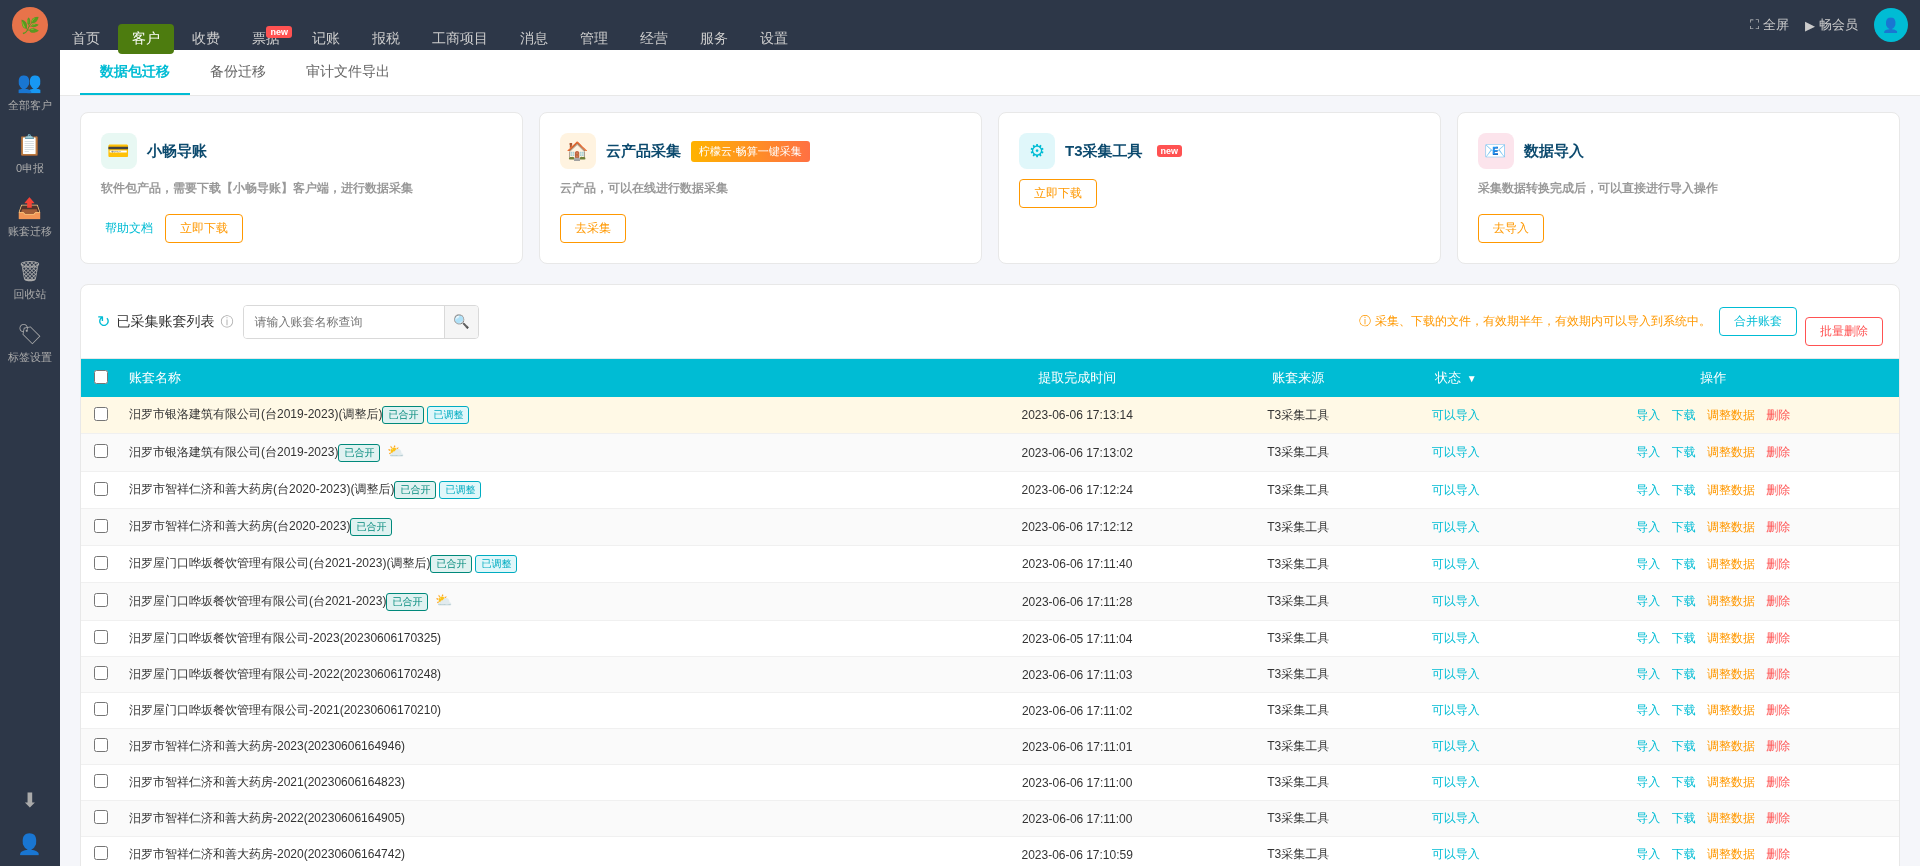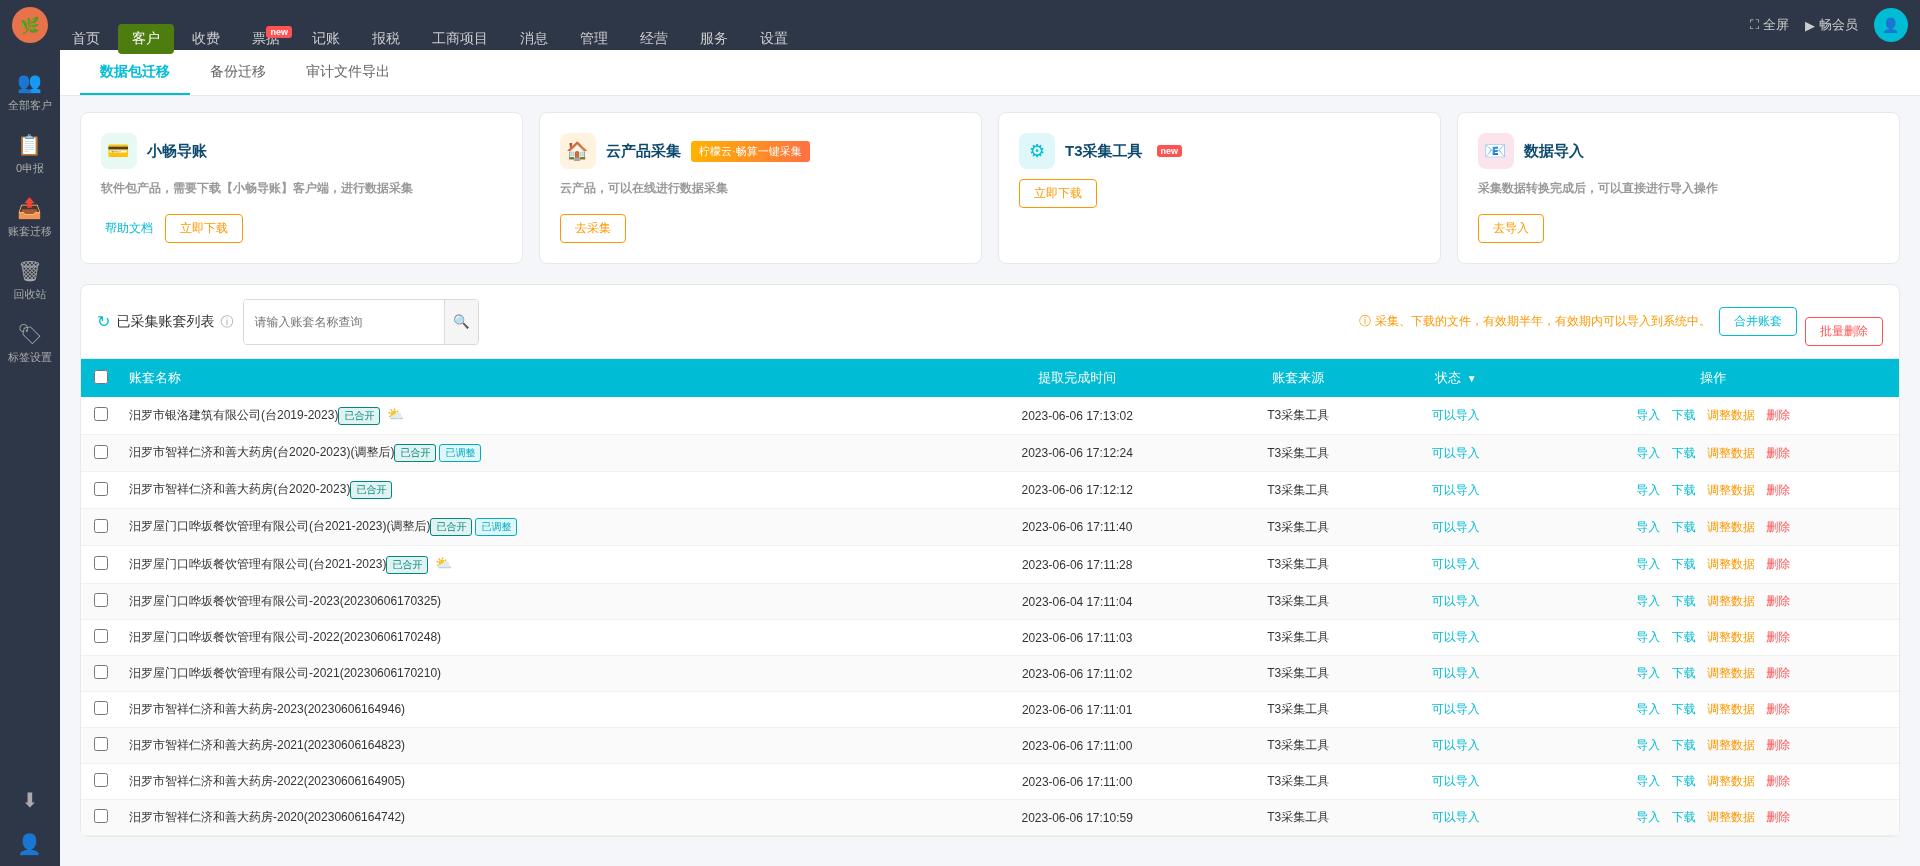--- a/index.html
+++ b/index.html
@@ -102,21 +102,21 @@
     .table-header {
       display: flex; align-items: center; padding: 12px 16px;
       border-bottom: 1px solid #e8e8e8; gap: 10px; flex-wrap: wrap;
     }
     .table-title-area { display: flex; align-items: center; gap: 6px; }
     .table-title { font-size: 14px; color: #333; font-weight: 500; }
     .refresh-icon { color: #00bcd4; cursor: pointer; font-size: 16px; }
     .help-icon { color: #aaa; cursor: pointer; font-size: 13px; }
     .search-box {
       display: flex; border: 1px solid #d9d9d9;
-      border-radius: 4px; overflow: hidden; height: 46px;
+      border-radius: 4px; overflow: hidden; height: 34px;
     }
     .search-input { border: none; outline: none; padding: 0 10px; width: 200px; font-size: 12px; }
     .search-btn { background: #f5f5f5; border: none; border-left: 1px solid #d9d9d9; cursor: pointer; padding: 0 8px; height: 100%; }
     .table-actions { margin-left: auto; display: flex; gap: 8px; align-items: center; }
     .notice-text { color: #ff9800; font-size: 12px; display: flex; align-items: center; gap: 4px; }
     .btn-action {
       padding: 5px 14px; border-radius: 4px; cursor: pointer; font-size: 12px;
     }
     .btn-merge { background: #fff; border: 1px solid #00bcd4; color: #00bcd4; }
     .btn-delete { background: #fff; border: 1px solid #ff5252; color: #ff5252; margin-top: 20px; }
@@ -291,20 +291,35 @@
           <tr>
             <th style="width:40px"><input type="checkbox" class="checkbox" style=""></th>
             <th class="col-name">账套名称</th>
             <th>提取完成时间</th>
             <th>账套来源</th>
             <th>状态 <span class="sort-icon">▼</span></th>
             <th>操作</th>
           </tr>
         </thead>
         <tbody id="table-body">
+        <tr class="highlighted">
+    <td><input type="checkbox" class="checkbox" style=""></td>
+    <td class="col-name">
+      汨罗市银洛建筑有限公司(台2019-2023)(调整后)<span class="tag-badge tag-open">已合开</span><span class="tag-badge tag-cyan">已调整</span>
+    </td>
+    <td>2023-06-06 17:13:14</td>
+    <td>T3采集工具</td>
+    <td class="status-ok">可以导入</td>
+    <td>
+      <span class="op-btn">导入</span>
+      <span class="op-btn">下载</span>
+      <span class="op-btn orange">调整数据</span>
+      <span class="op-btn red">删除</span>
+    </td>
+  </tr>
             <tr>
     <td><input type="checkbox" class="checkbox" style=""></td>
     <td class="col-name">
       汨罗市银洛建筑有限公司(台2019-2023)<span class="tag-badge tag-open">已合开</span><span class="cloud-icon">⛅</span>
     </td>
     <td>2023-06-06 17:13:02</td>
     <td>T3采集工具</td>
     <td class="status-ok">可以导入</td>
     <td>
       <span class="op-btn">导入</span>
@@ -371,21 +386,21 @@
       <span class="op-btn">下载</span>
       <span class="op-btn orange">调整数据</span>
       <span class="op-btn red">删除</span>
     </td>
   </tr>
             <tr>
     <td><input type="checkbox" class="checkbox" style=""></td>
     <td class="col-name">
       汨罗屋门口哗坂餐饮管理有限公司-2023(20230606170325)
     </td>
-    <td>2023-06-04 17:11:04</td>
+    <td>2023-06-05 17:11:04</td>
     <td>T3采集工具</td>
     <td class="status-ok">可以导入</td>
     <td>
       <span class="op-btn">导入</span>
       <span class="op-btn">下载</span>
       <span class="op-btn orange">调整数据</span>
       <span class="op-btn red">删除</span>
     </td>
   </tr>
             <tr>

